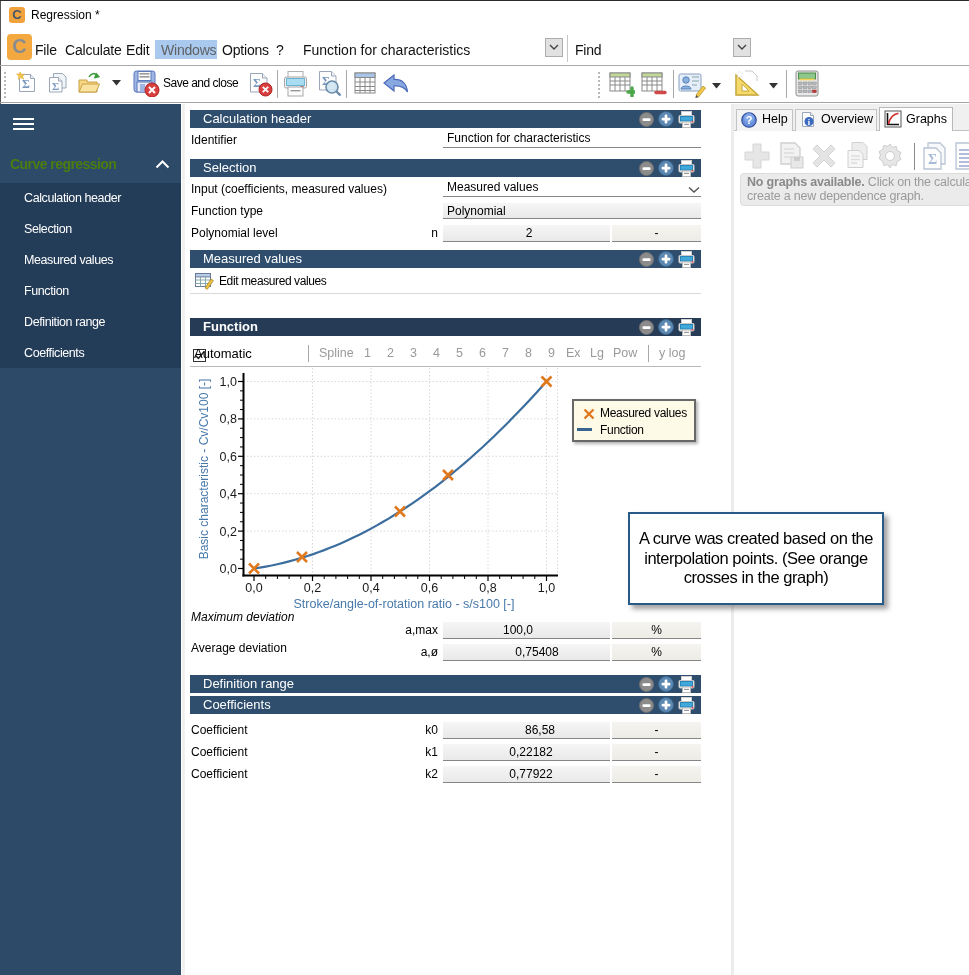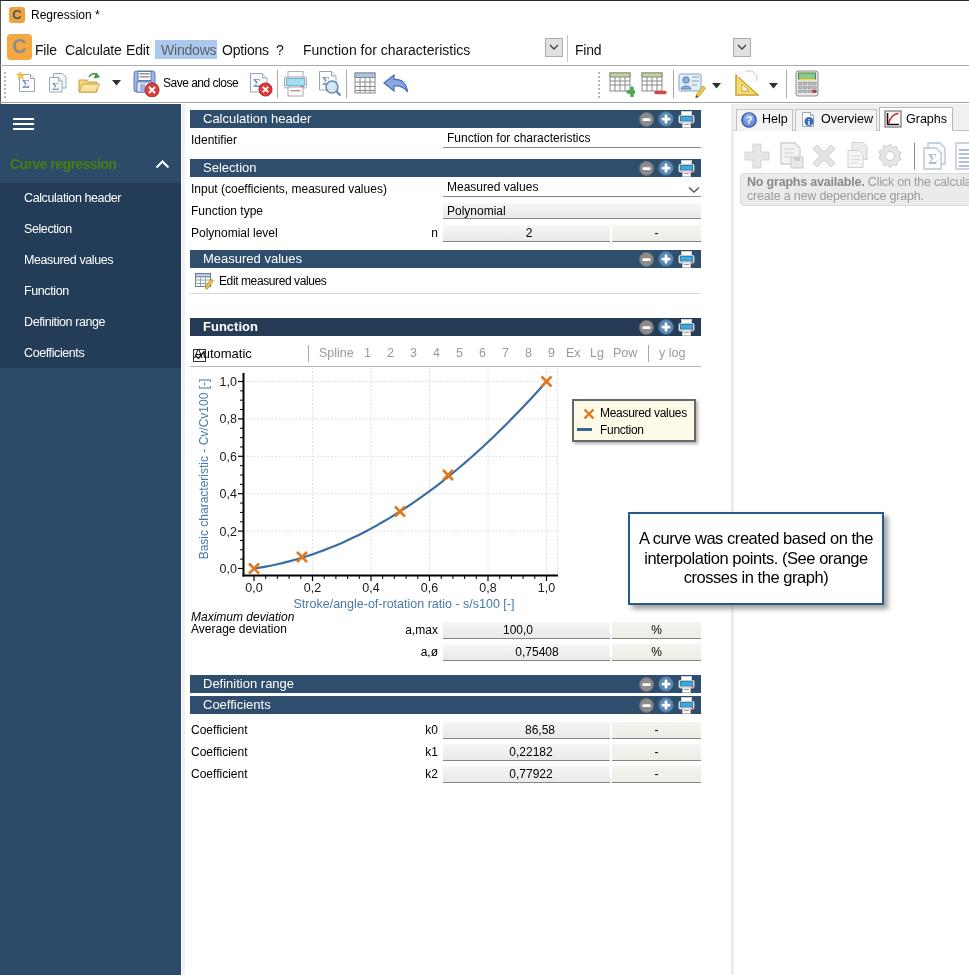--- a/index.html
+++ b/index.html
@@ -350,21 +350,21 @@
   </div>
   <div class="sepv" style="left:648px;top:345px;height:17px;background:#a8a8a8;"></div>
   <div class="abs" style="top:345px;left:659px;color:#9a9a9a;font-size:12.5px;height:17px;line-height:17px;">y log</div>
   <div class="abs" style="left:190px;top:366px;width:511px;height:1px;background:#b8b8b8;"></div>
 
   <div class="lbl" style="top:606px;font-style:italic;">Maximum deviation</div>
   <div class="sym" style="top:619px;">a,max</div>
   <div class="fld" style="top:622px;"></div>
     <span class="val" style="left:518px;top:622px;">100,0</span>
   <div class="fldu" style="top:622px;">%</div>
-  <div class="lbl" style="top:618px;">Average deviation</div>
+  <div class="lbl" style="top:637px;">Average deviation</div>
   <div class="sym" style="top:641px;">a,ø</div>
   <div class="fld" style="top:644px;"></div>
     <span class="val" style="left:537px;top:644px;">0,75408</span>
   <div class="fldu" style="top:644px;">%</div>
 
   <div class="bar" style="top:675px;">Definition range
     <div class="baricons">
         <svg width="15" height="15" viewBox="0 0 15 15">
           <circle cx="7.5" cy="7.5" r="7" fill="#8c8c8c" stroke="#707070"></circle>
           <rect x="3.5" y="6.3" width="8" height="2.6" rx="1" fill="#fff"></rect>

